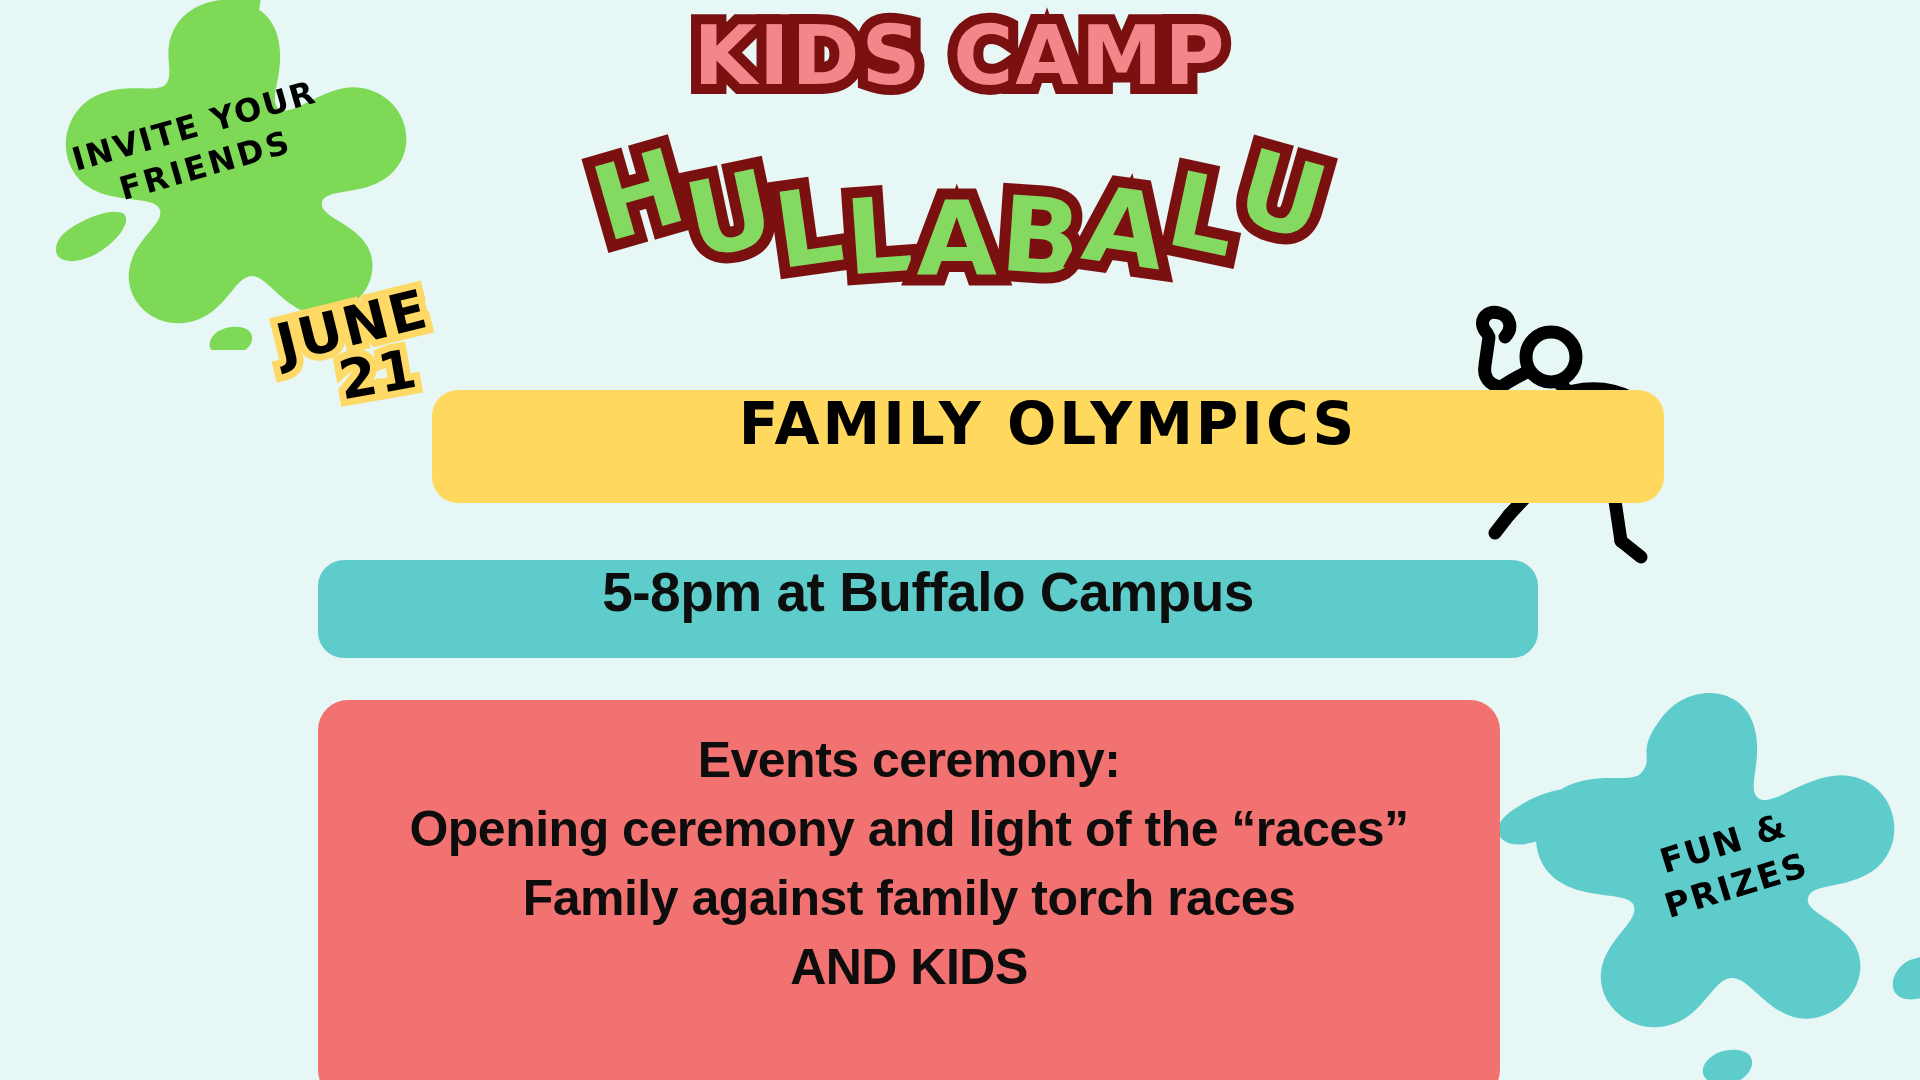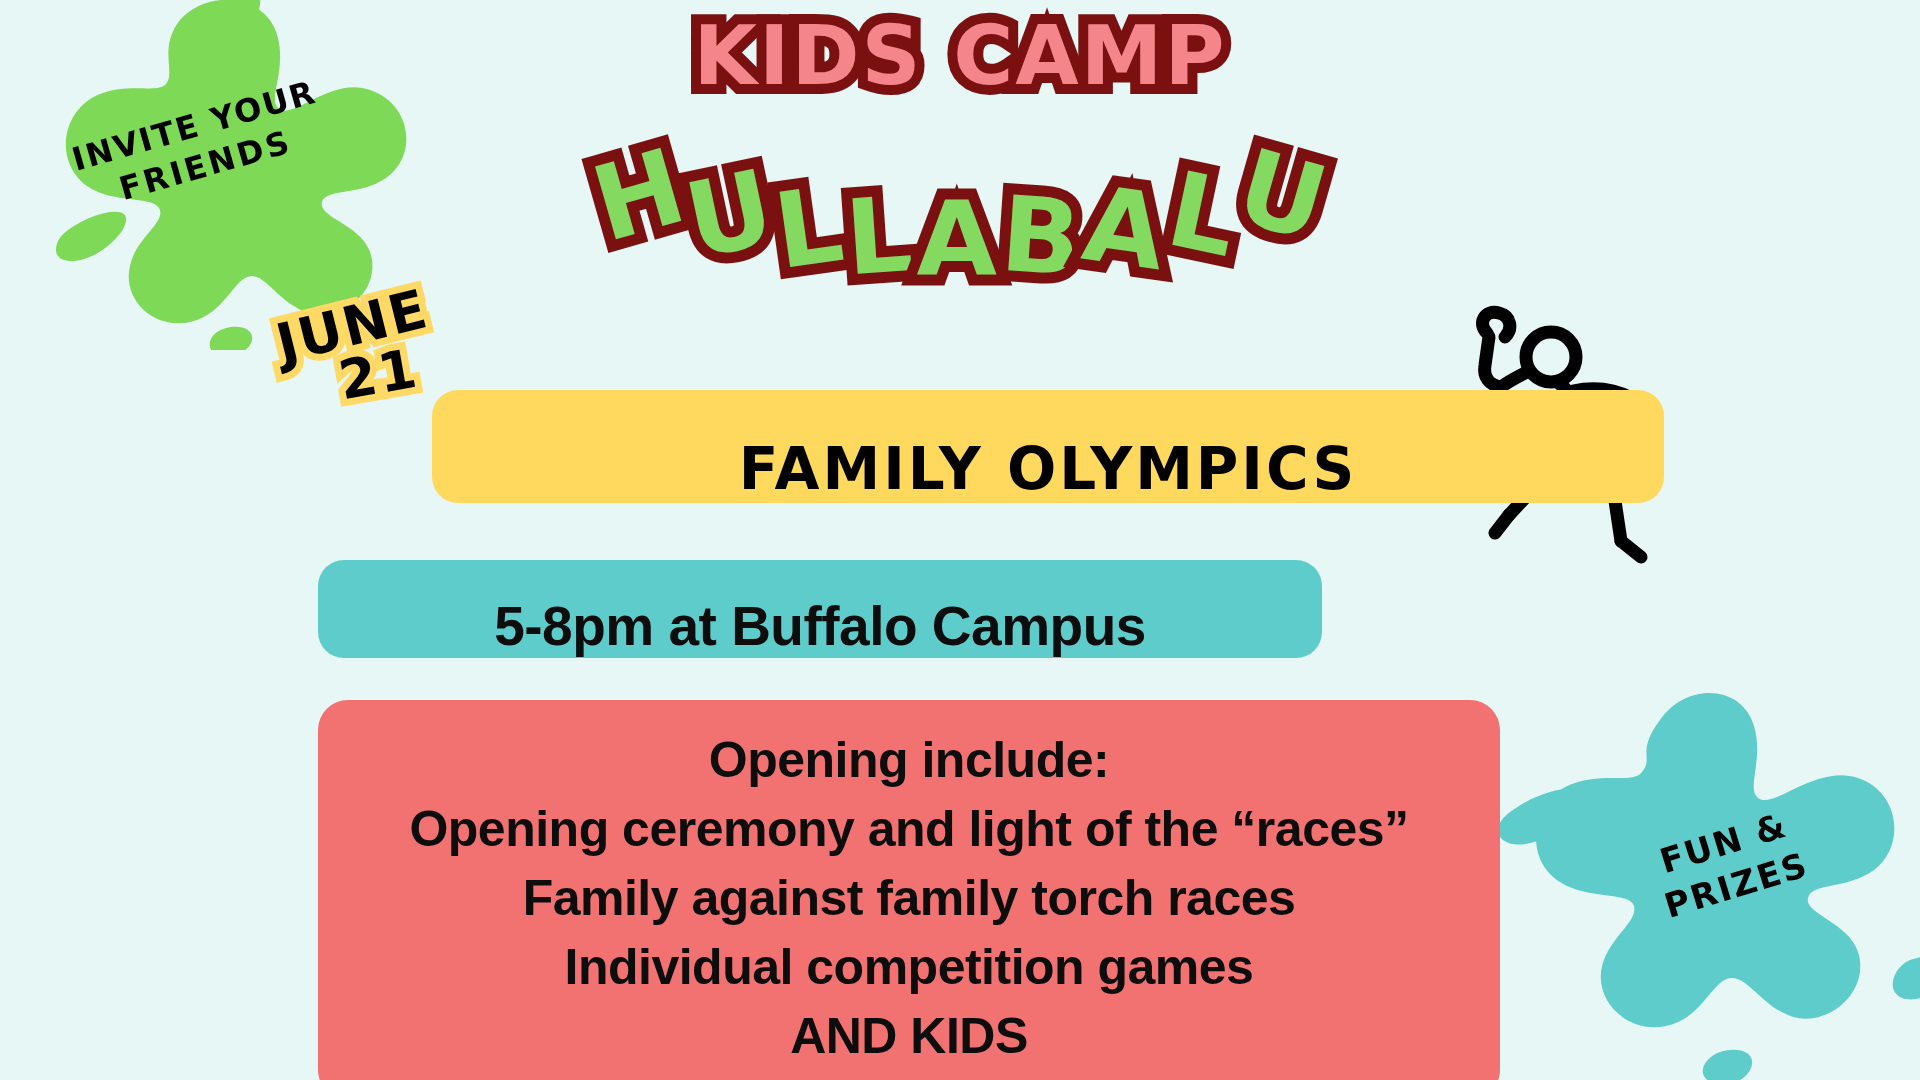--- a/index.html
+++ b/index.html
@@ -90,31 +90,31 @@
   #title-hulla{top:178px;font-size:104px;letter-spacing:0px;}
   #title-hulla span{
     color:#84da60;
     -webkit-text-stroke:22px #7a1010;
     paint-order:stroke fill;
   }
   
   #title-hulla .c{transform-origin:50% 100%;}
 
   
-  .bar{position:absolute;display:flex;align-items:flex-end;justify-content:center;}
+  .bar{position:absolute;display:flex;align-items:flex-start;justify-content:center;}
   #yellow-bar{
     left:432px;top:390px;width:1232px;height:113px;
     background:#ffd95e;border-radius:26px;
   }
   #yellow-bar .bar-text{
     font-family:"DejaVu Sans",sans-serif;font-weight:bold;
     font-size:58px;letter-spacing:3px;color:#000;text-transform:uppercase;
   }
   #teal-bar{
-    left:318px;top:560px;width:1004px;height:98px;
+    left:318px;top:560px;width:1220px;height:98px;
     background:#5ecccb;border-radius:26px;
   }
   #teal-bar .bar-text{
     font-family:"Liberation Sans",sans-serif;font-weight:bold;
     font-size:55px;color:#0d0d0d;letter-spacing:-0.5px;
   }
   #events-box{
     left:318px;top:700px;width:1182px;height:400px;
     background:#f27272;border-radius:30px;
     flex-direction:column;justify-content:flex-start;
@@ -205,20 +205,19 @@
 
   <div class="bar" id="yellow-bar">
     <span class="bar-text">FAMILY OLYMPICS</span>
   </div>
 
   <div class="bar" id="teal-bar">
     <span class="bar-text">5-8pm at Buffalo Campus</span>
   </div>
 
   <div class="bar" id="events-box">
-    <div class="ev-line">Opening include:</div>
+    <div class="ev-line">Events ceremony:</div>
     <div class="ev-line">Opening ceremony and light of the “races”</div>
     <div class="ev-line">Family against family torch races</div>
-    <div class="ev-line">Individual competition games</div>
     <div class="ev-line">AND KIDS</div>
   </div>
 
 </div>
 
 </body></html>

